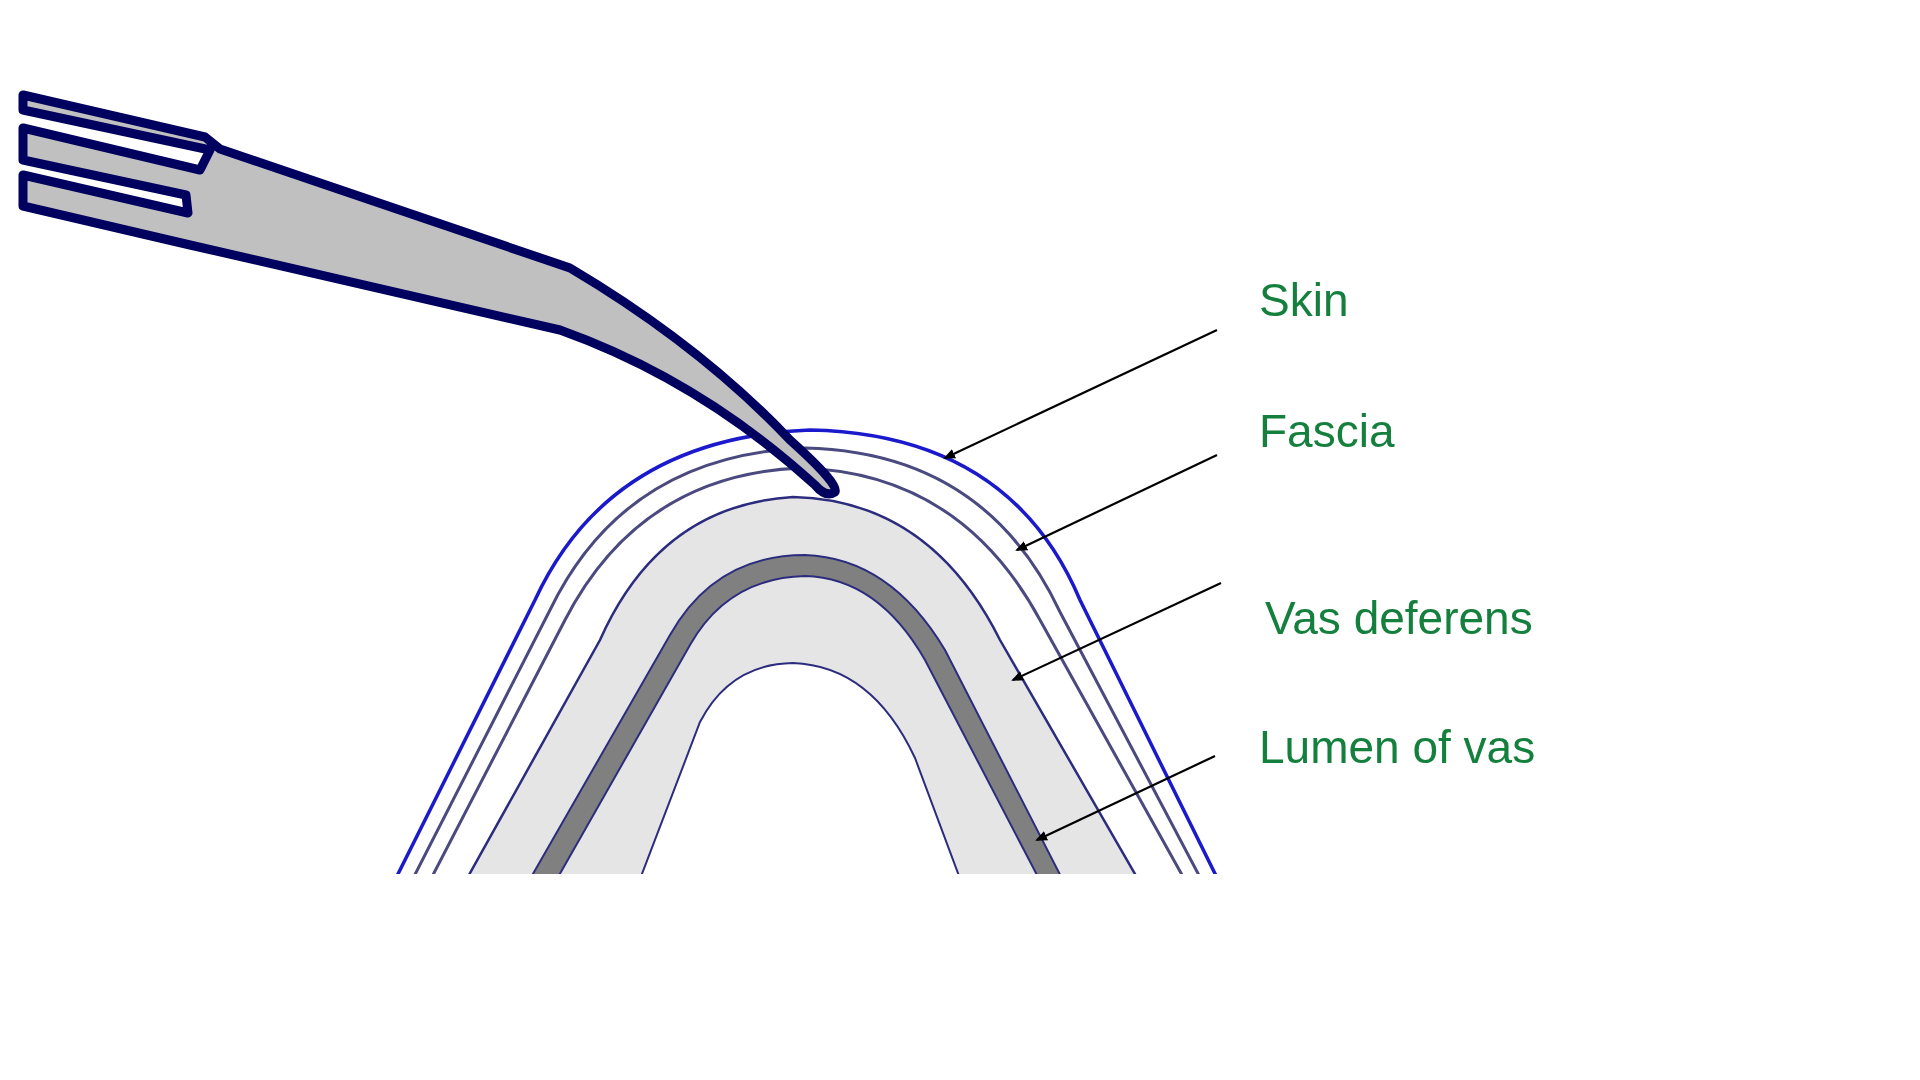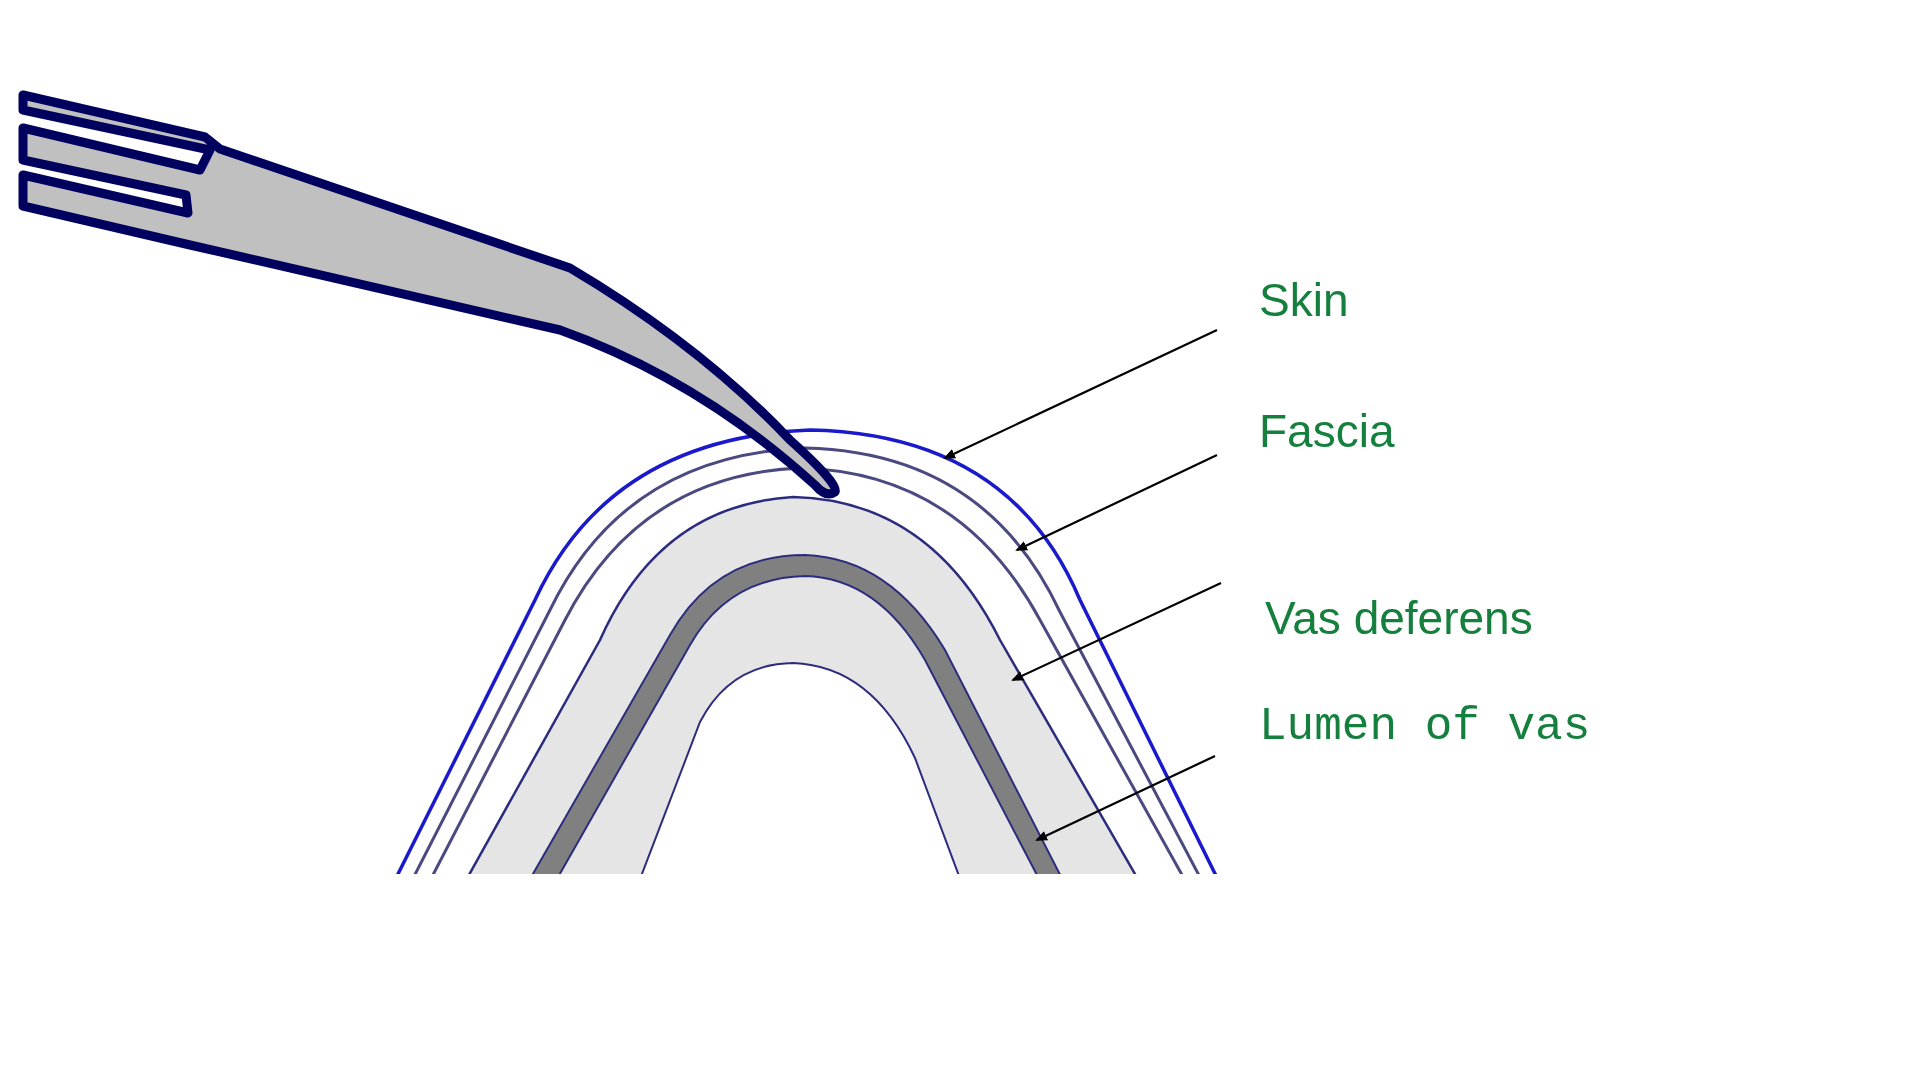--- a/index.html
+++ b/index.html
@@ -56,13 +56,13 @@
     <line x1="1217" y1="330" x2="945" y2="458" stroke="#000" stroke-width="2.2" marker-end="url(#arrowhead)"></line>
     <line x1="1217" y1="455" x2="1017" y2="550" stroke="#000" stroke-width="2.2" marker-end="url(#arrowhead)"></line>
     <line x1="1221" y1="583" x2="1013" y2="680" stroke="#000" stroke-width="2.2" marker-end="url(#arrowhead)"></line>
     <line x1="1215" y1="756" x2="1037" y2="840" stroke="#000" stroke-width="2.2" marker-end="url(#arrowhead)"></line>
   </g>
 </svg>
 
 <div class="label" style="left:1259px; top:277px;">Skin</div>
 <div class="label" style="left:1259px; top:408px;">Fascia</div>
 <div class="label" style="left:1265px; top:552px;margin-top:43px;">Vas deferens</div>
-<div class="label" style="left:1259px; top:704px;font-family:Liberation Mono, monospace;">Lumen of vas</div>
+<div class="label" style="left:1259px; top:724px;">Lumen of vas</div>
 
 </body></html>

